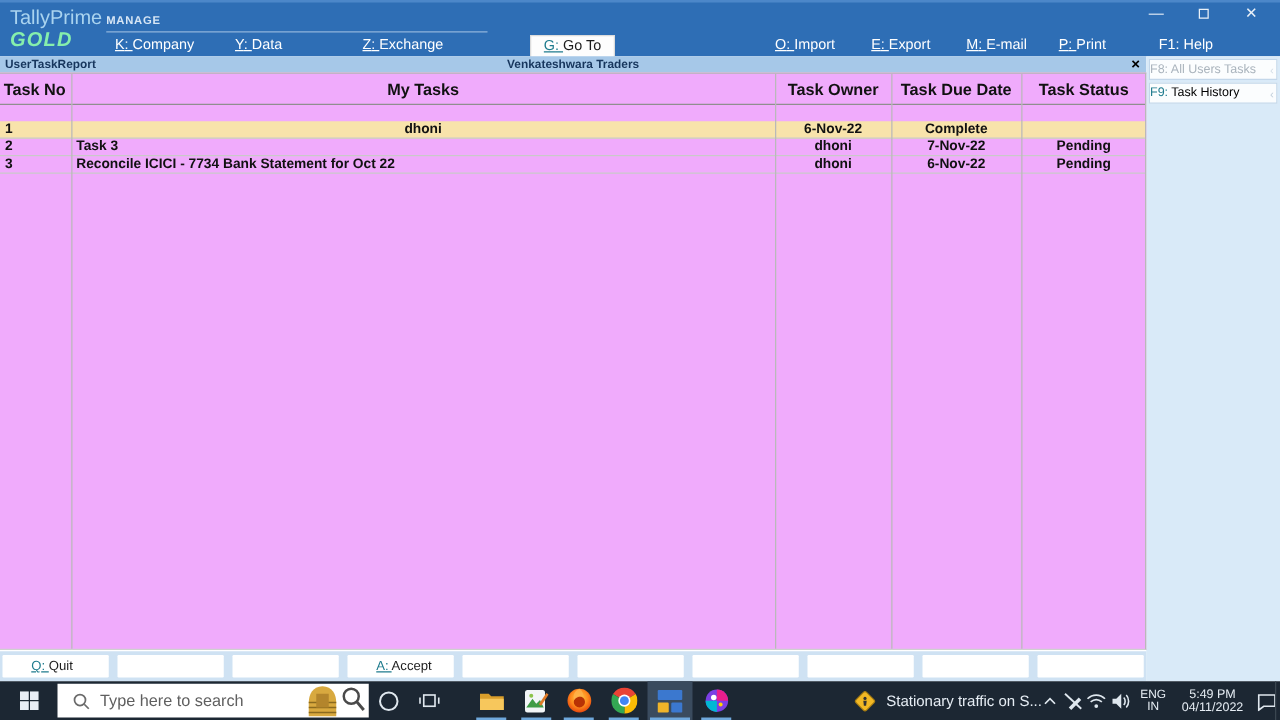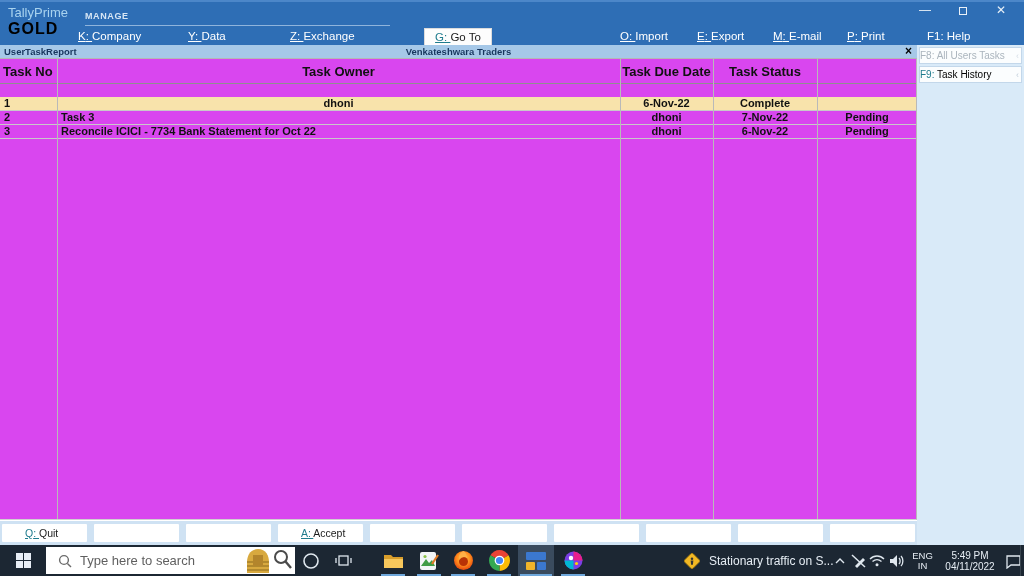--- a/index.html
+++ b/index.html
@@ -4,22 +4,22 @@
 <style>
   * { margin:0; padding:0; box-sizing:border-box; }
   body { background:#555; }
   .screen{
     position:relative; width:1024px; height:576px; overflow:hidden;
     font-family:"Liberation Sans", sans-serif; background:#ffffff;
   }
   
   .titlebar{position:absolute;left:0;top:0;width:1024px;height:45px;background:#2e6eb5;border-top:2px solid #4c87c9;}
   .brand{position:absolute;left:8px;top:4px;line-height:1.1;}
-  .brand .l1{font-size:13px;color:#a9d3ef;}
-  .brand .l2{font-size:16px;font-weight:bold;color:#000000;letter-spacing:1px;}
+  .brand .l1{font-size:16px;color:#a9d3ef;}
+  .brand .l2{font-size:16px;font-weight:bold;color:#86efac;letter-spacing:1px;font-style:italic;}
   .manage-label{position:absolute;left:85px;top:9px;font-size:9px;font-weight:bold;letter-spacing:.6px;color:#d7e6f5;}
   .manage-rule{position:absolute;left:85px;top:23px;width:305px;height:1px;background:#8fb4dc;}
   .tmenu{position:absolute;top:28px;font-size:11.5px;color:#ffffff;white-space:nowrap;cursor:default;}
   .mkey::after{content:": ";}
   .u{text-decoration:underline;}
   .goto-btn{position:absolute;left:424px;top:26px;width:68px;height:19px;background:#fdfdfd;border:1px solid #dcdcdc;
     font-size:11.5px;color:#1c1c1c;text-align:center;line-height:17px;white-space:nowrap;}
   .goto-btn .mkey{color:#1e7b8d;}
   .winctl{position:absolute;top:0;width:38px;height:18px;color:#eaf1f8;font-size:12px;text-align:center;line-height:17px;}
   .winctl.min{right:80px;}
@@ -33,21 +33,21 @@
   .subbar .closex{position:absolute;right:5px;top:0;font-size:12px;font-weight:bold;color:#000;line-height:12px;cursor:default;}
   
   .sidebar{position:absolute;left:917px;top:45px;width:107px;height:500px;background:#d9eaf8;}
   .sbtn{position:relative;margin:2px 2px 0 2px;height:17px;background:#fbfdfe;border:1px solid #c3d7ea;
     font-size:10px;line-height:15px;padding-left:0;white-space:nowrap;}
   .sbtn .mkey{color:#1e7b8d;}
   .sbtn.disabled, .sbtn.disabled .mkey{color:#aab4bd;}
   .sbtn .arrow{position:absolute;right:2px;top:1px;color:#c2cfdb;font-size:9px;}
   .sbtn.disabled .arrow{color:#d4dde6;}
   
-  .content{position:absolute;left:0;top:58px;width:917px;height:462px;background:#d946ef;
+  .content{position:absolute;left:0;top:58px;width:917px;height:462px;background:#f0abfc;
     border-top:1px solid #b5b5b5;border-right:1px solid #b9b9b9;border-bottom:1px solid #d0d0d0;}
   .vsep{position:absolute;top:0;bottom:0;width:1px;background:#b9b9b9;}
   .grid5{display:grid;grid-template-columns:57px 563px 93px 104px 100px;}
   .thead{height:25px;border-bottom:1px solid #8f8f8f;align-items:center;font-size:13px;font-weight:bold;color:#111;}
   .thead .h-no{padding-left:3px;text-align:left;}
   .thead .hc{text-align:center;}
   .gap-row{height:13px;}
   .trow{height:14px;line-height:13px;font-size:11px;font-weight:bold;color:#111;border-bottom:1px solid #c9c9c9;}
   .trow .c-no{padding-left:4px;}
   .trow .c-task{padding-left:4px;}
@@ -96,21 +96,21 @@
 <div class="screen">
 
   <div class="titlebar">
     <div class="brand">
       <div class="l1">TallyPrime</div>
       <div class="l2">GOLD</div>
     </div>
     <div class="manage-label">MANAGE</div>
     <div class="manage-rule"></div>
 
-    <div class="tmenu" style="left:78px;">
+    <div class="tmenu" style="left:92px;">
       <span class="mkey u">K</span><span>Company</span>
     </div>
     <div class="tmenu" style="left:188px;text-align:center;">
       <span class="mkey u">Y</span><span>Data</span>
     </div>
     <div class="tmenu" style="left:290px;">
       <span class="mkey u">Z</span><span>Exchange</span>
     </div>
 
     <div class="goto-btn">
@@ -156,20 +156,21 @@
   </div>
 
   <div class="content">
     <div class="vsep" style="left:57px;"></div>
     <div class="vsep" style="left:620px;"></div>
     <div class="vsep" style="left:713px;"></div>
     <div class="vsep" style="left:817px;"></div>
 
     <div class="grid5 thead">
       <div class="h-no">Task No</div>
+      <div class="hc">My Tasks</div>
       <div class="hc">Task Owner</div>
       <div class="hc">Task Due Date</div>
       <div class="hc">Task Status</div>
     </div>
 
     <div class="gap-row"></div>
 
     <div class="grid5 trow selected">
       <div class="c-no">1</div>
       <div class="cc">dhoni</div>

